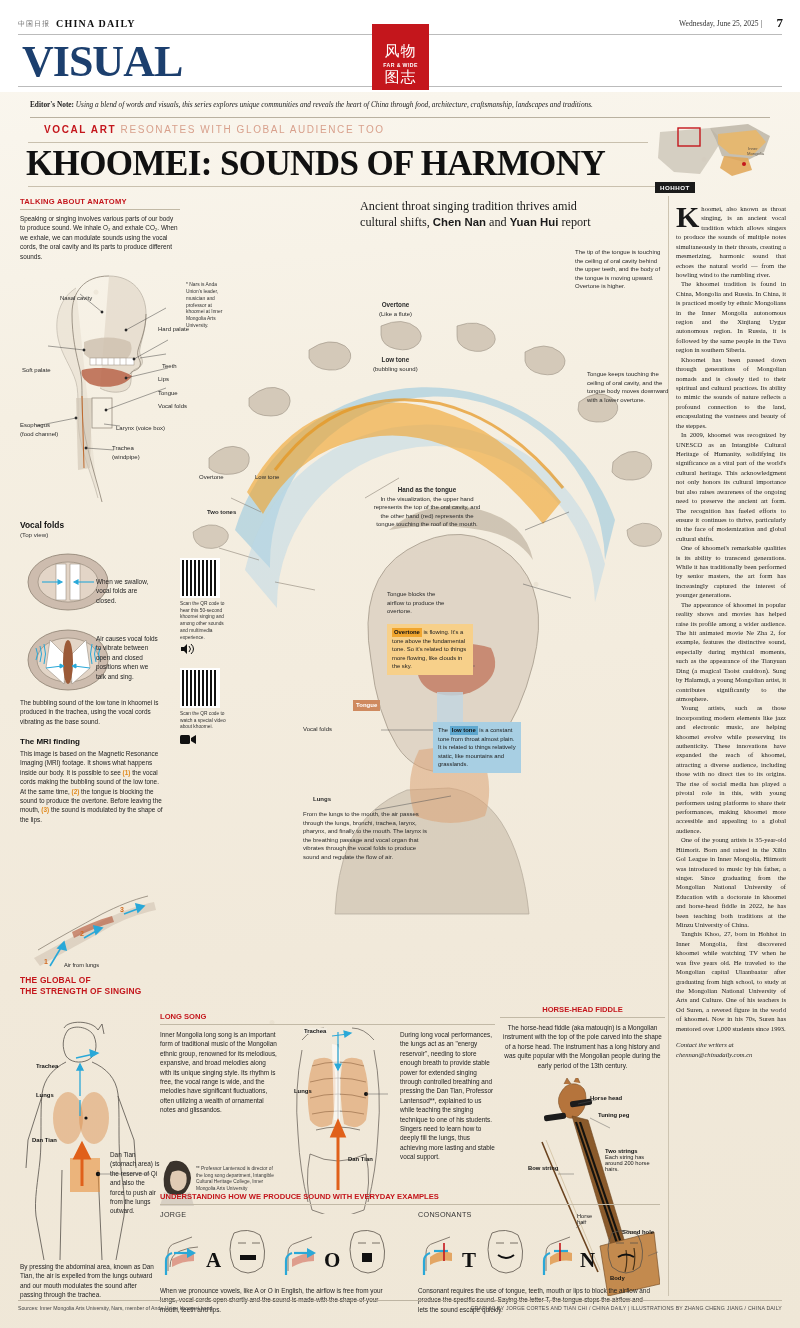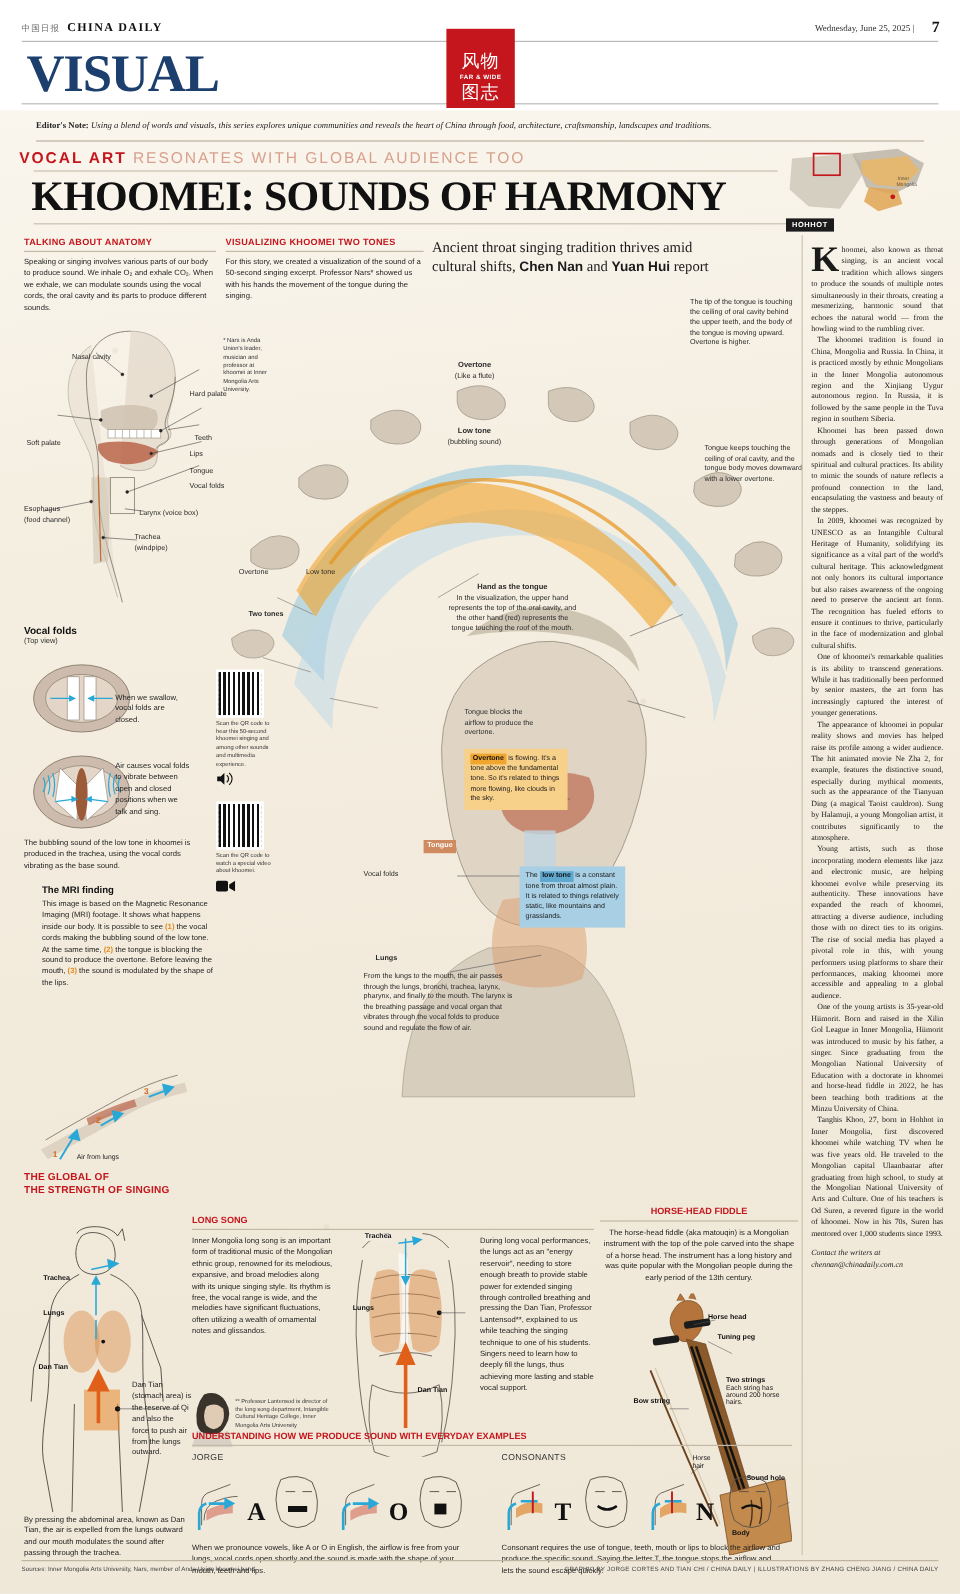--- a/index.html
+++ b/index.html
@@ -45,21 +45,21 @@
 
   
   .ednote {
     position:absolute; left:30px; top:100px; right:30px;
     font-family:"Liberation Serif", serif; font-size:7.3px; font-style:italic; color:#222;
   }
   .ednote b { font-style:normal; }
   .ednote-rule { position:absolute; left:30px; right:30px; top:117px; height:1px; background:#b9b1a0; }
 
   
-  .kicker { position:absolute; left:16px; top:124px; font-size:13px; letter-spacing:1.6px; font-weight:bold; }
+  .kicker { position:absolute; left:44px; top:124px; font-size:10px; letter-spacing:1.6px; font-weight:bold; }
   .kicker .k1 { color:#c4161c; }
   .kicker .k2 { color:#d8a08c; font-weight:normal; }
   .kicker-rule { position:absolute; left:28px; width:620px; top:142px; height:1px; background:#c9c0ae; }
   .headline {
     position:absolute; left:26px; top:144px;
     font-family:"Liberation Serif", serif; font-weight:bold;
     font-size:35px; letter-spacing:-.6px; color:#111;
   }
   .headline-rule { position:absolute; left:28px; right:140px; top:186px; height:1px; background:#c9c0ae; }
 
@@ -86,21 +86,21 @@
   .lbl { font-size:5.7px; color:#232323; }
   .lbl-b { font-size:5.9px; font-weight:bold; color:#111; }
 
   
   #talking-anatomy { position:absolute; left:20px; top:197px; width:160px; }
   #visualizing-tones { position:absolute; left:188px; top:197px; width:165px; }
 
   #vocal-folds-block { position:absolute; left:20px; top:520px; width:150px; }
   .vf-title { font-size:8.4px; font-weight:bold; color:#111; }
   .vf-sub { font-size:6.2px; color:#333; margin-top:1px; }
-  #mri-block { position:absolute; left:35px; top:737px; width:145px; }
+  #mri-block { position:absolute; left:20px; top:737px; width:145px; }
   .mri-title { font-size:8px; font-weight:bold; color:#111; margin-bottom:3px; }
   .mri-num { color:#e08a1e; font-weight:bold; }
 
   #origin-block { position:absolute; left:20px; top:975px; width:160px; }
   .origin-title { color:#c4161c; font-weight:bold; font-size:8.4px; line-height:1.3; letter-spacing:.2px; }
   #abdominal-note { position:absolute; left:20px; top:1262px; width:135px; }
 
   
   .anatomy-svg { position:absolute; left:14px; top:258px; width:190px; height:250px; }
   .folds-svg { position:absolute; left:20px; top:548px; width:150px; height:180px; }
@@ -208,25 +208,20 @@
     <span>Ancient throat singing tradition thrives amid</span><br>
     <span>cultural shifts, </span><b>Chen Nan</b><span> and </span><b>Yuan Hui</b><span> report</span>
   </div>
 
   <div id="talking-anatomy">
     <div class="sec-head">TALKING ABOUT ANATOMY</div>
     <div class="sec-rule"></div>
     <div class="body-s">Speaking or singing involves various parts of our body to produce sound. We inhale O₂ and exhale CO₂. When we exhale, we can modulate sounds using the vocal cords, the oral cavity and its parts to produce different sounds.</div>
   </div>
 
-  <div id="visualizing-tones">
-    <div class="sec-head">VISUALIZING KHOOMEI TWO TONES</div>
-    <div class="sec-rule"></div>
-    <div class="body-s">For this story, we created a visualization of the sound of a 50-second singing excerpt. Professor Nars* showed us with his hands the movement of the tongue during the singing.</div>
-  </div>
 
   <div id="nars-note">* Nars is Anda Union's leader, musician and professor at khoomei at Inner Mongolia Arts University.</div>
 
   <svg class="anatomy-svg" viewBox="0 0 190 250">
     <g fill="none" stroke="#8c8274" stroke-width=".8">
       <path d="M95,18 C118,18 132,34 132,56 C132,70 128,80 126,90 C124,98 130,100 128,106 C126,111 120,110 118,114 C116,120 119,128 112,132 C104,136 92,134 86,130" fill="#ddd2c2" opacity=".55" stroke="#8c8274"></path>
       <path d="M62,30 C46,40 40,60 44,80 C47,96 58,110 62,124 C66,138 62,160 66,180 C70,200 78,218 84,240" fill="#e3d9ca" opacity=".45"></path>
       <path d="M95,18 C70,18 58,34 58,56 C58,78 62,96 66,112 C70,128 66,150 70,172 C74,196 82,220 88,244"></path>
       <path d="M132,56 C132,72 126,84 124,92 C122,100 128,102 126,108 C124,113 118,112 116,116"></path>
     </g>

